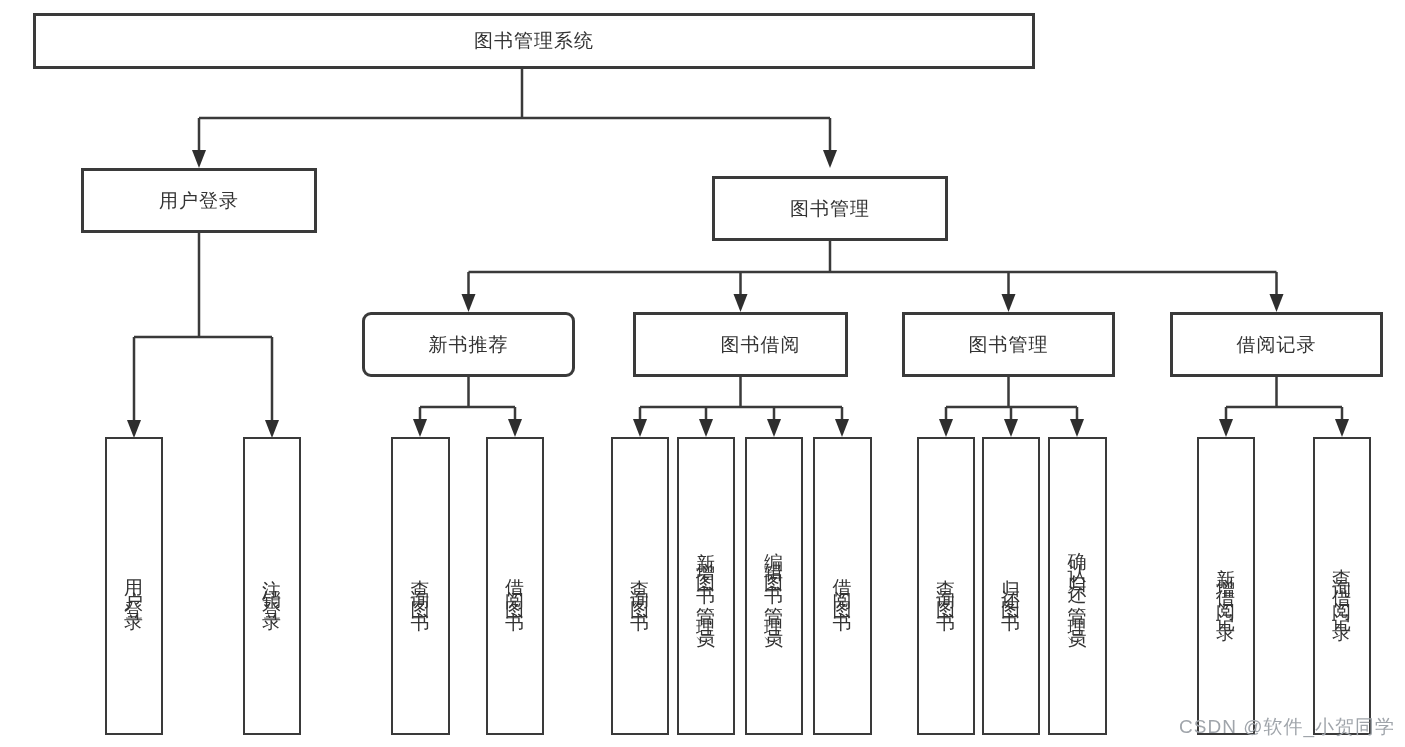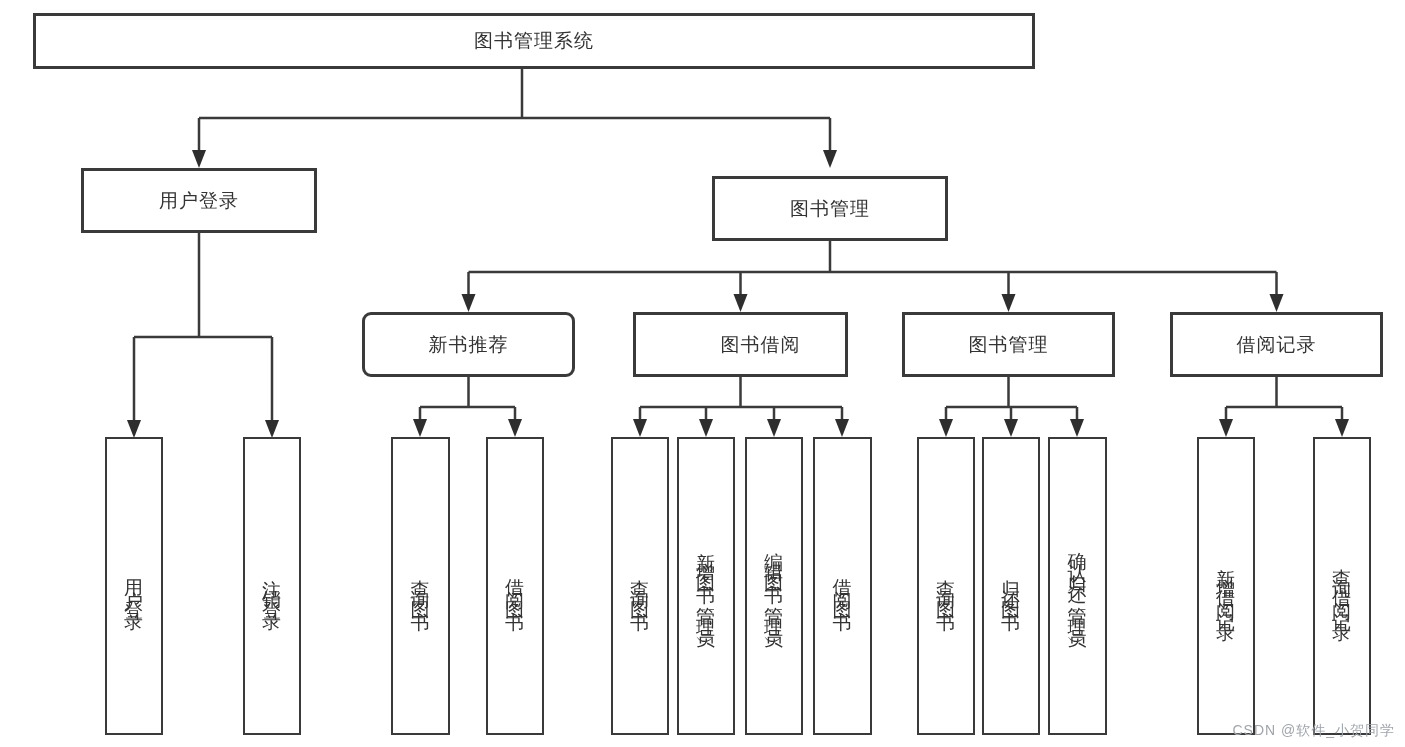--- a/index.html
+++ b/index.html
@@ -61,21 +61,21 @@
   .n-leaf-bb-borrow  { left: 813px;  width: 59px; }
   .n-leaf-cb-query   { left: 917px;  width: 58px; }
   .n-leaf-cb-return  { left: 982px;  width: 58px; }
   .n-leaf-cb-confirm { left: 1048px; width: 59px; }
   .n-leaf-br-add     { left: 1197px; width: 58px; }
   .n-leaf-br-query   { left: 1313px; width: 58px; }
   .watermark {
     position: absolute;
     right: 10px;
     bottom: 7px;
-    font-size: 14px;
+    font-size: 19px;
     color: #a0a5ab;
     letter-spacing: 1px;
     z-index: 3;
     white-space: nowrap;
   }
 </style>
 </head>
 <body>
 
 <div class="canvas">

